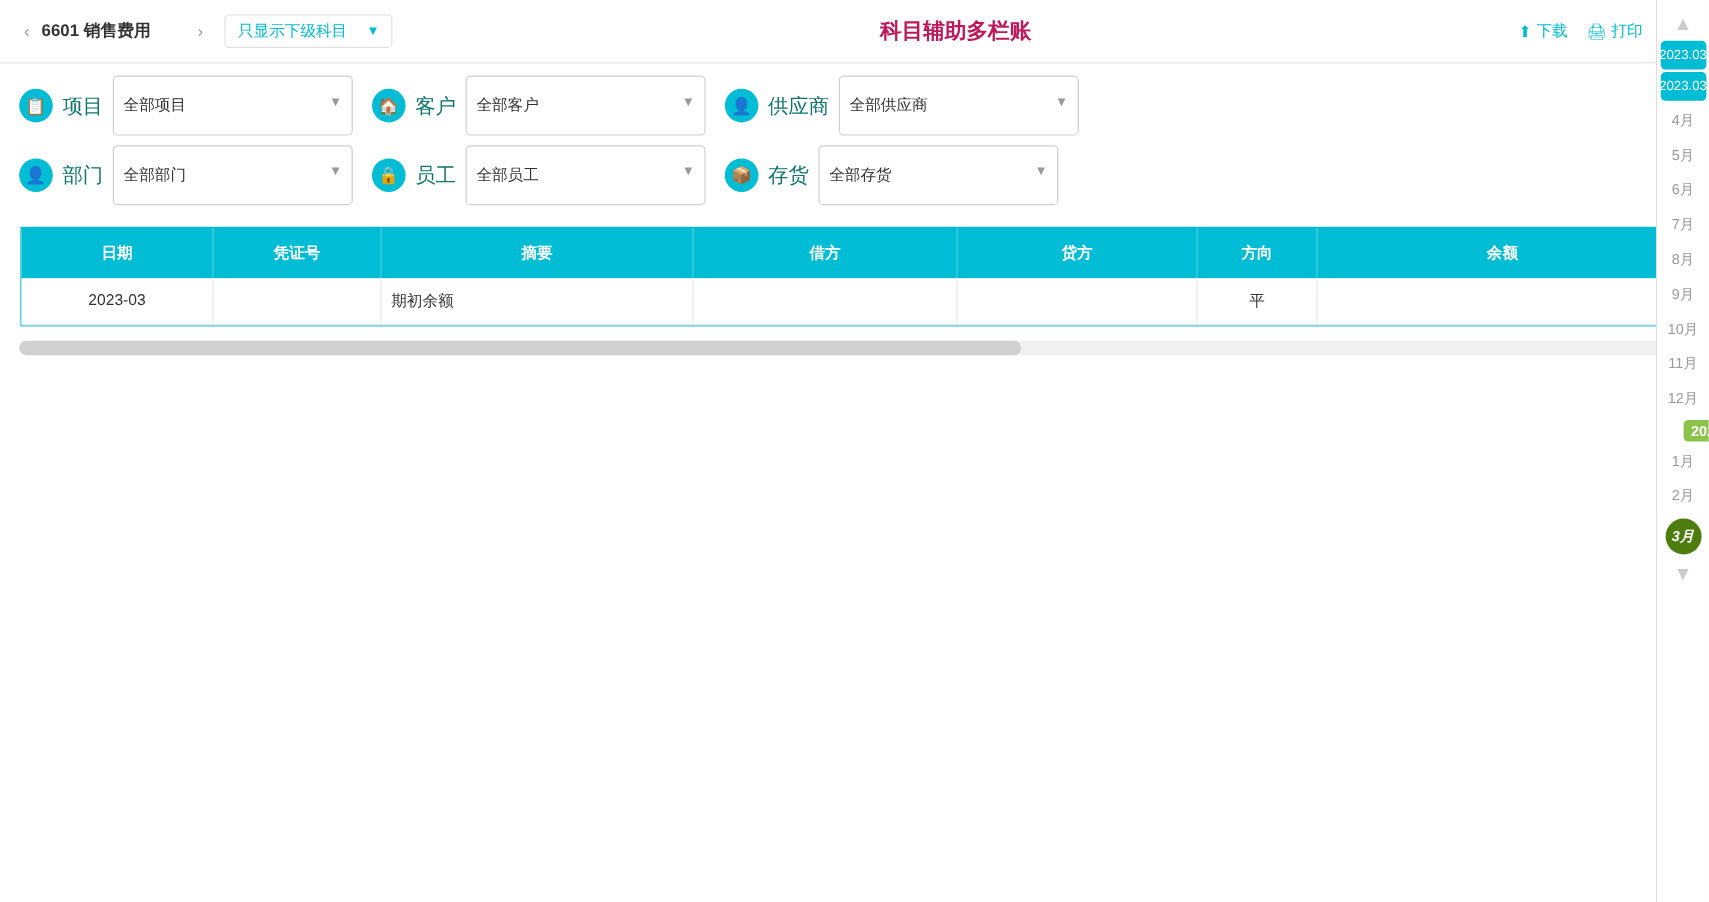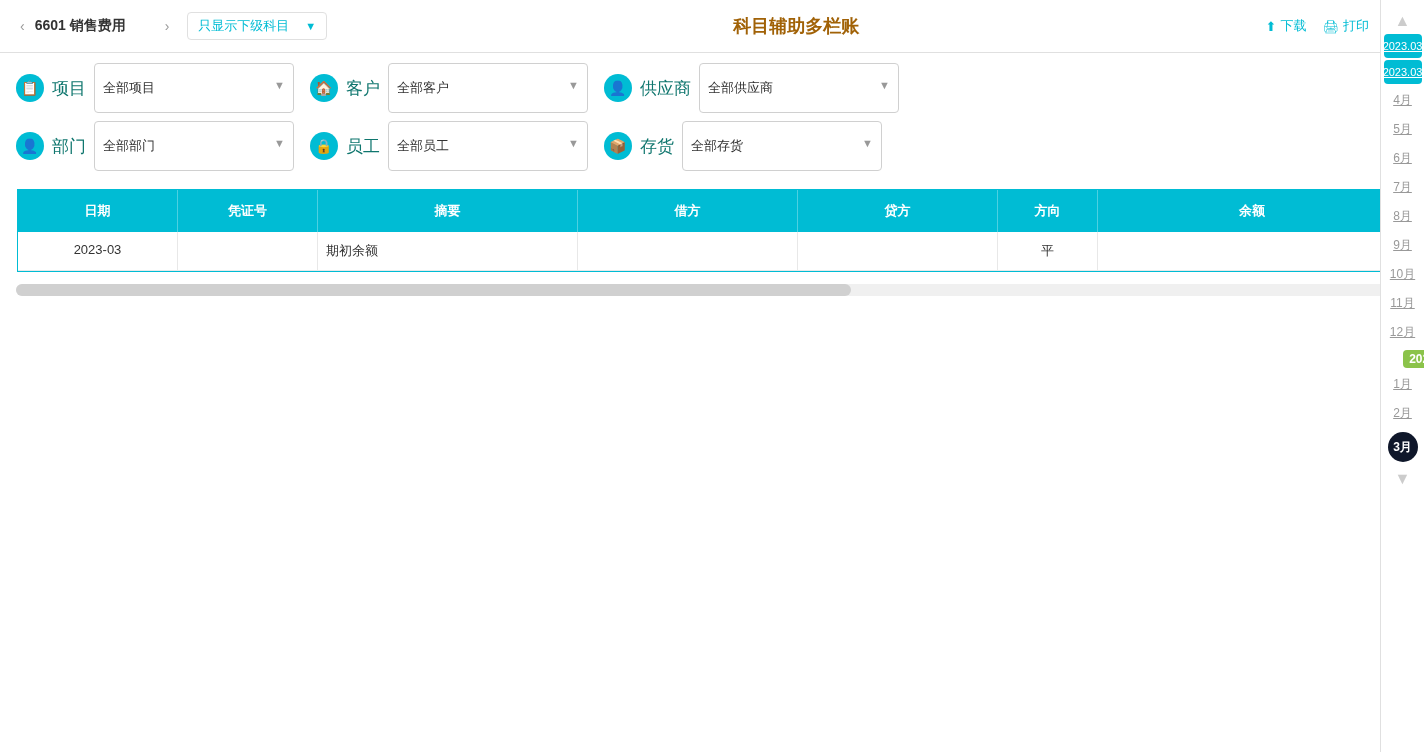--- a/index.html
+++ b/index.html
@@ -6,21 +6,21 @@
     body { font-family: "Microsoft YaHei", "PingFang SC", Arial, sans-serif; font-size: 13px; background: #f0f0f0; }
     .main-container { width: 1424px; min-height: 752px; background: #fff; position: relative; overflow: hidden; }
     
     
     .header { display: flex; align-items: center; padding: 12px 16px; border-bottom: 1px solid #e0e0e0; background: #fff; }
     .nav-area { display: flex; align-items: center; gap: 6px; }
     .nav-btn { background: none; border: none; cursor: pointer; color: #999; font-size: 14px; padding: 2px 4px; }
     .account-code { font-size: 14px; color: #333; font-weight: bold; min-width: 120px; }
     .show-sub { display: flex; align-items: center; gap: 16px; color: #00bcd4; cursor: pointer; border: 1px solid #e0e0e0; border-radius: 4px; padding: 4px 10px; margin-left: 8px; font-size: 13px; }
     .show-sub .arrow { font-size: 11px; }
-    .title { flex: 1; text-align: center; font-size: 18px; font-weight: bold; color: #a16207; }
+    .title { flex: 1; text-align: center; font-size: 18px; font-weight: bold; color: #be185d; }
     .action-btns { display: flex; align-items: center; gap: 16px; }
     .action-btn { display: flex; align-items: center; gap: 4px; color: #00bcd4; cursor: pointer; font-size: 13px; background: none; border: none; }
     .close-btn { color: #999; font-size: 18px; cursor: pointer; background: none; border: none; margin-left: 8px; }
 
     
     .filter-area { padding: 10px 16px; background: #fff; }
     .filter-row { display: flex; align-items: center; gap: 16px; margin-bottom: 8px; }
     .filter-item { display: flex; align-items: center; gap: 8px; }
     .filter-icon { width: 28px; height: 28px; border-radius: 50%; background: #00bcd4; display: flex; align-items: center; justify-content: center; color: #fff; font-size: 14px; flex-shrink: 0; }
     .filter-label { color: #0f766e; font-size: 17px; white-space: nowrap; }
@@ -39,25 +39,25 @@
     .td:last-child { border-right: none; }
     .td.left { text-align: left; }
 
     
     .scroll-bar-area { padding: 4px 16px; }
     .scroll-track { width: 100%; height: 12px; background: #f0f0f0; border-radius: 6px; }
     .scroll-thumb { width: 60%; height: 12px; background: #d0d0d0; border-radius: 6px; }
 
     
     .right-sidebar { position: absolute; right: 0; top: 0; width: 44px; background: #fff; border-left: 1px solid #e0e0e0; height: 100%; display: flex; flex-direction: column; align-items: center; padding: 8px 0; }
-    .sidebar-item { display: flex; flex-direction: column; align-items: center; justify-content: flex-end; width: 40px; padding: 6px 2px; cursor: pointer; color: #999; font-size: 12px; text-decoration: underline; }
+    .sidebar-item { display: flex; flex-direction: column; align-items: center; justify-content: flex-end; width: 40px; padding: 6px 2px; cursor: pointer; color: #999; font-size: 12px; }
     .sidebar-item.active { background: #00bcd4; color: #fff; border-radius: 4px; }
     .sidebar-up-down { color: #ccc; font-size: 16px; cursor: pointer; padding: 4px; }
     .year-badge { background: #8bc34a; color: #fff; border-radius: 4px; padding: 2px 6px; font-size: 12px; font-weight: bold; }
-    .month-circle { background: #0f172a; color: #fff; border-radius: 50%; width: 30px; height: 30px; display: flex; align-items: center; justify-content: center; font-size: 12px; font-weight: bold; }
+    .month-circle { background: #4d7c0f; color: #fff; border-radius: 50%; width: 30px; height: 30px; display: flex; align-items: center; justify-content: center; font-size: 12px; font-weight: bold; font-style: italic; }
   </style>
 </head>
 <body>
 
 <div class="main-container">
 
   <div class="header">
     <div class="nav-area">
       <button class="nav-btn">‹</button>
       <span class="account-code">6601 销售费用</span>

